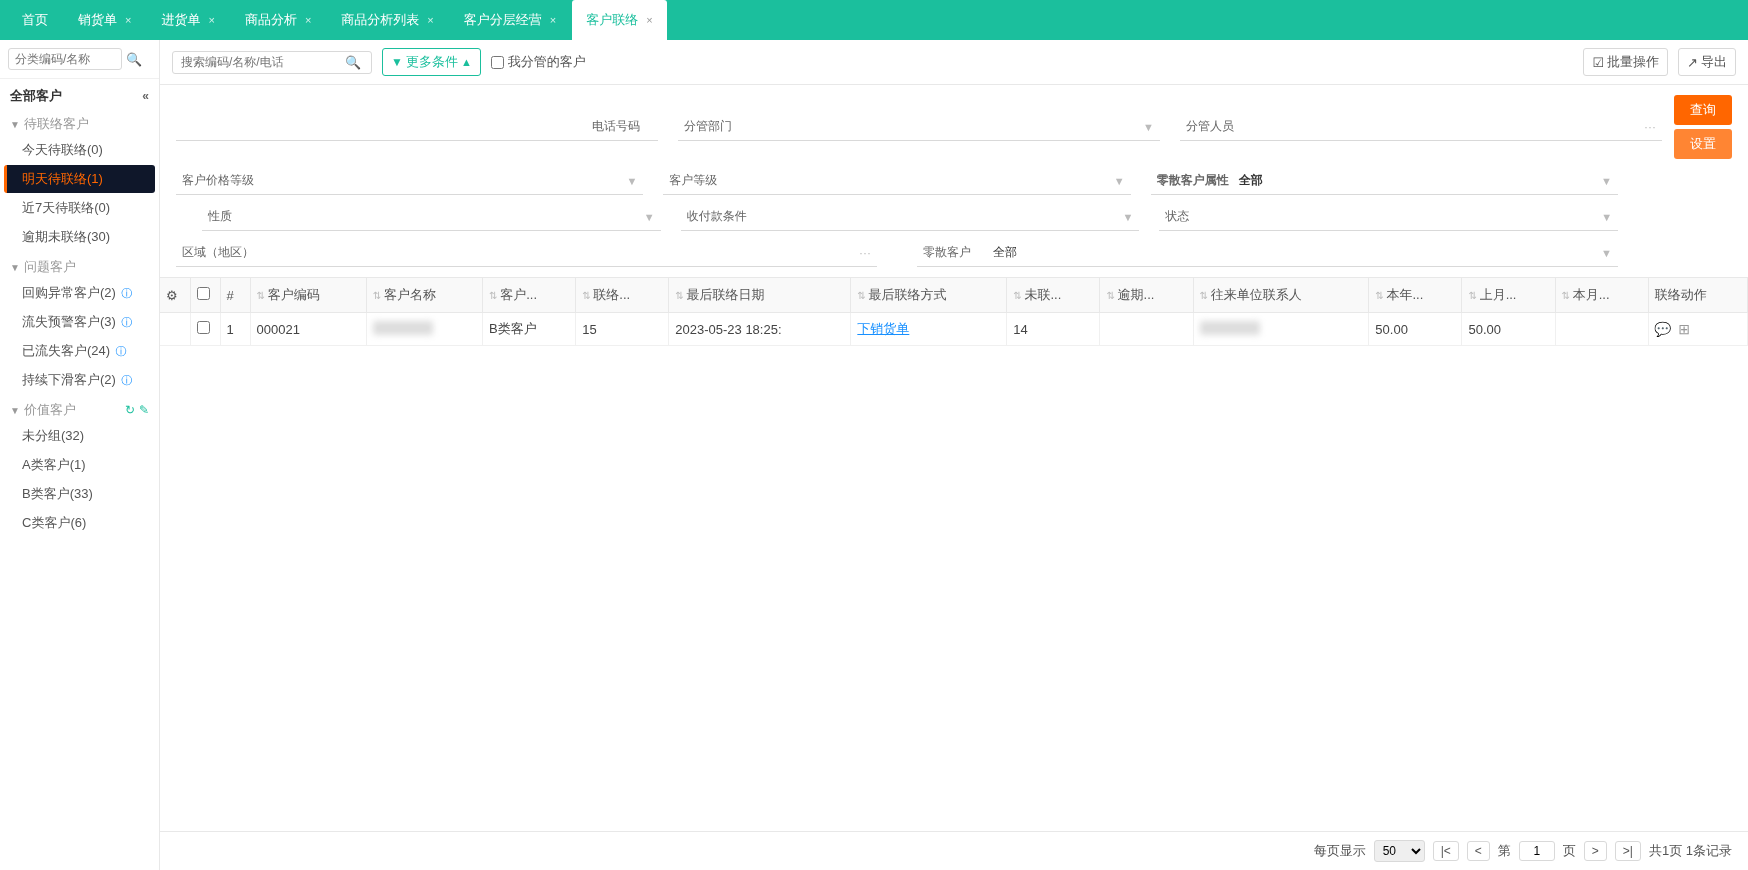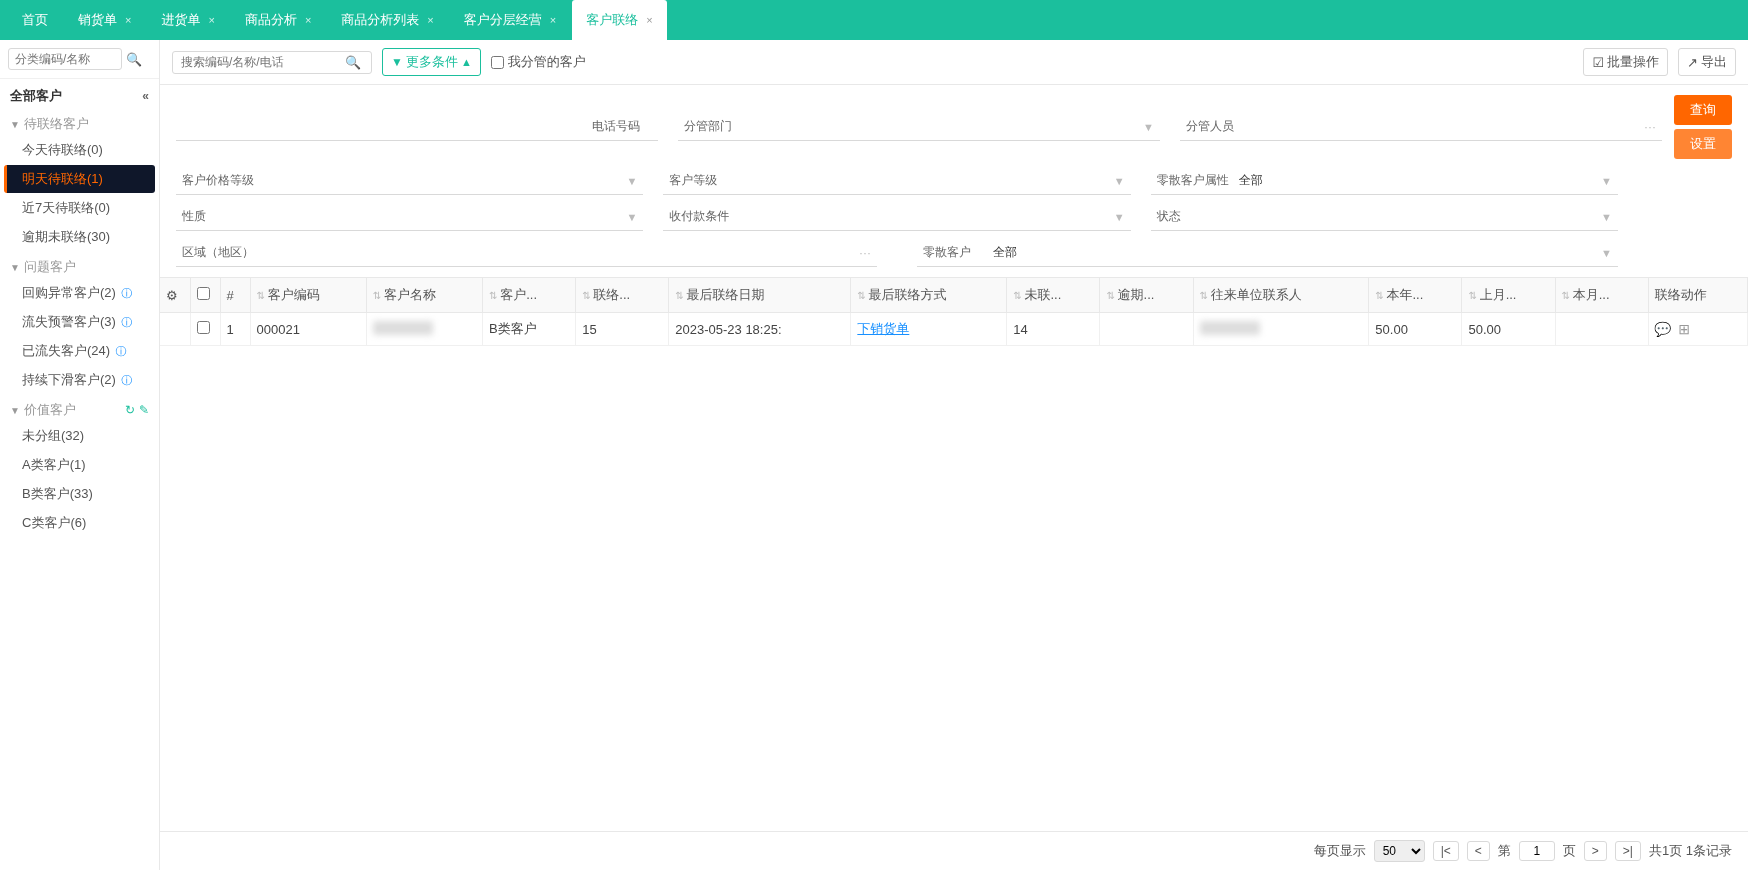--- a/index.html
+++ b/index.html
@@ -486,30 +486,30 @@
         <div class="filter-cell" style="flex:2;">
           <label>客户价格等级</label>
           <span class="dropdown-arrow">▼</span>
         </div>
         <div class="filter-cell-gap"></div>
         <div class="filter-cell" style="flex:2;">
           <label>客户等级</label>
           <span class="dropdown-arrow">▼</span>
         </div>
         <div class="filter-cell-gap"></div>
-        <div class="filter-cell" style="flex:2;">
+        <div class="filter-cell" style="flex:2;font-weight:bold;">
           <label>零散客户属性</label>
           <span style="margin-left:4px;color:#333;font-size:12px;">全部</span>
           <span class="dropdown-arrow">▼</span>
         </div>
         <div style="width:calc(2px + 100px + 12px)"></div>
       </div>
 
       <div class="adv-filter-row">
-        <div class="filter-cell" style="flex:2;">
+        <div class="filter-cell" style="flex:2;margin-left:26px;">
           <label>性质</label>
           <span class="dropdown-arrow">▼</span>
         </div>
         <div class="filter-cell-gap"></div>
         <div class="filter-cell" style="flex:2;">
           <label>收付款条件</label>
           <span class="dropdown-arrow">▼</span>
         </div>
         <div class="filter-cell-gap"></div>
         <div class="filter-cell" style="flex:2;">

